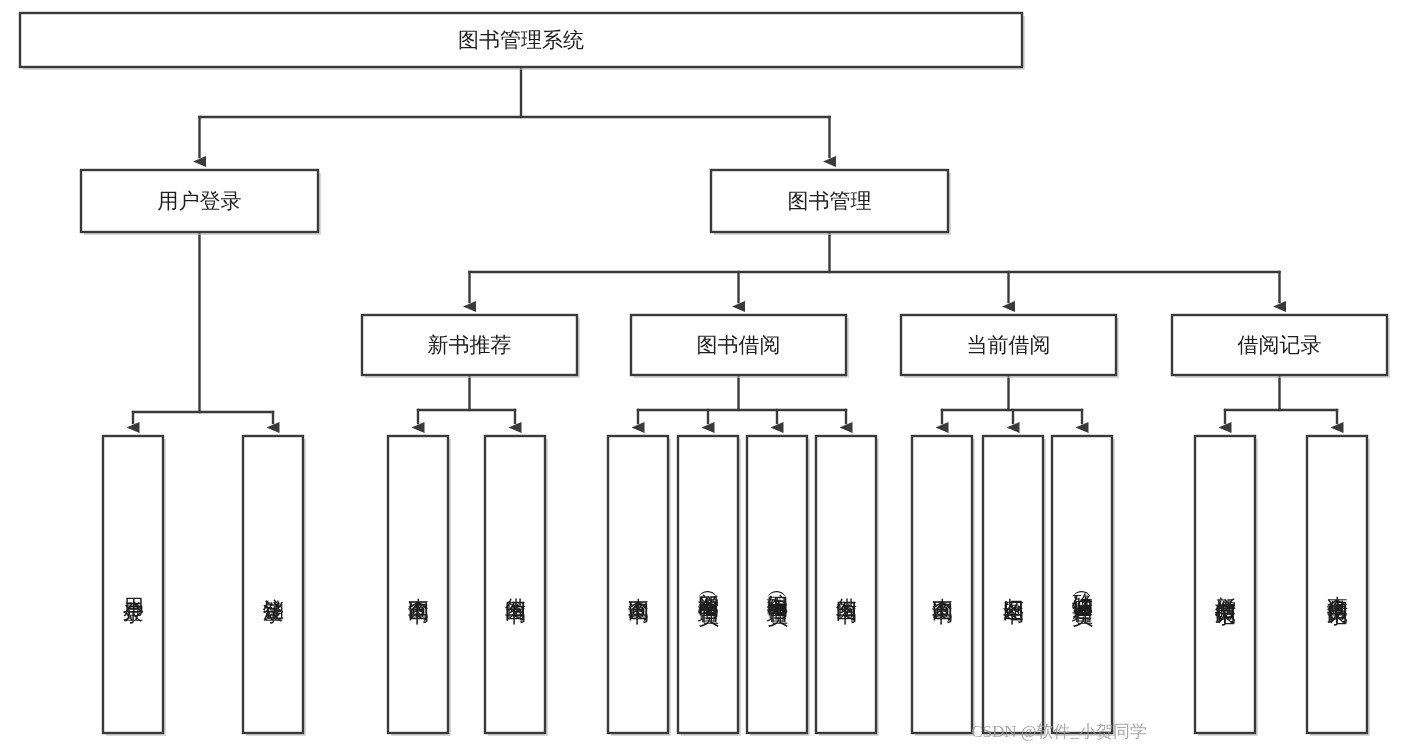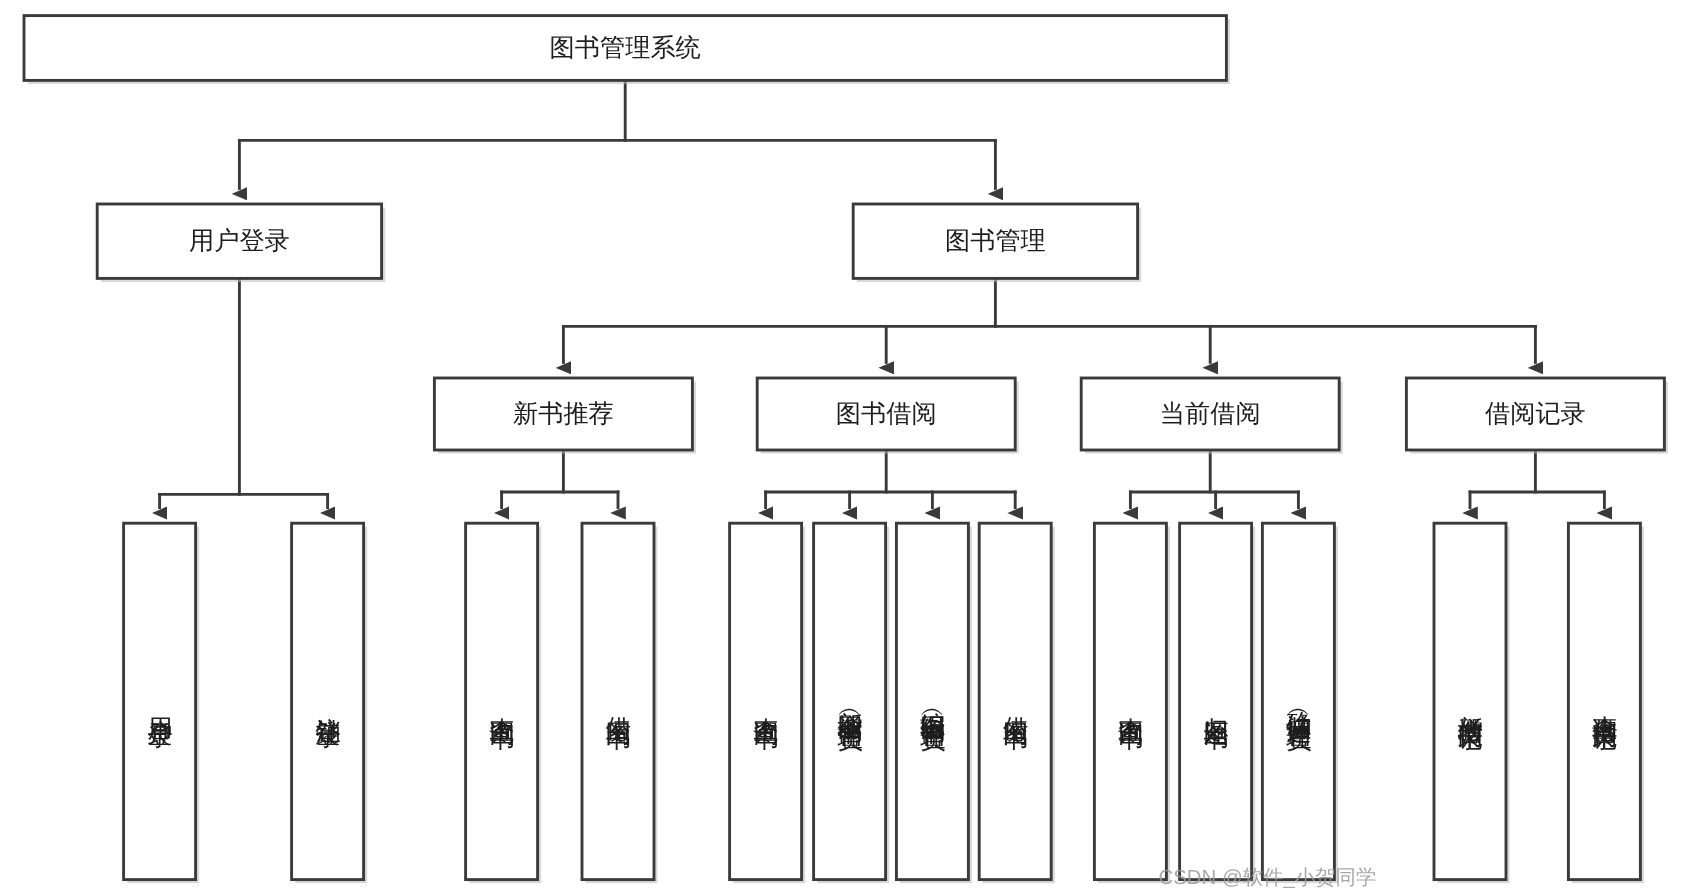--- a/index.html
+++ b/index.html
@@ -65,21 +65,21 @@
     line-height: 1.18;
     color: #1d1d1d;
     letter-spacing: 2px;
     white-space: nowrap;
     pointer-events: none;
   }
   .watermark {
     position: absolute;
     right: 6px;
     bottom: 4px;
-    font-family: Liberation Sans, sans-serif;
+    font-family: Liberation Serif, serif;
     font-size: 17px;
     color: #9a9a9a;
     opacity: 0.85;
     white-space: nowrap;
     user-select: none;
   }
 </style>
 </head>
 <body>
 

